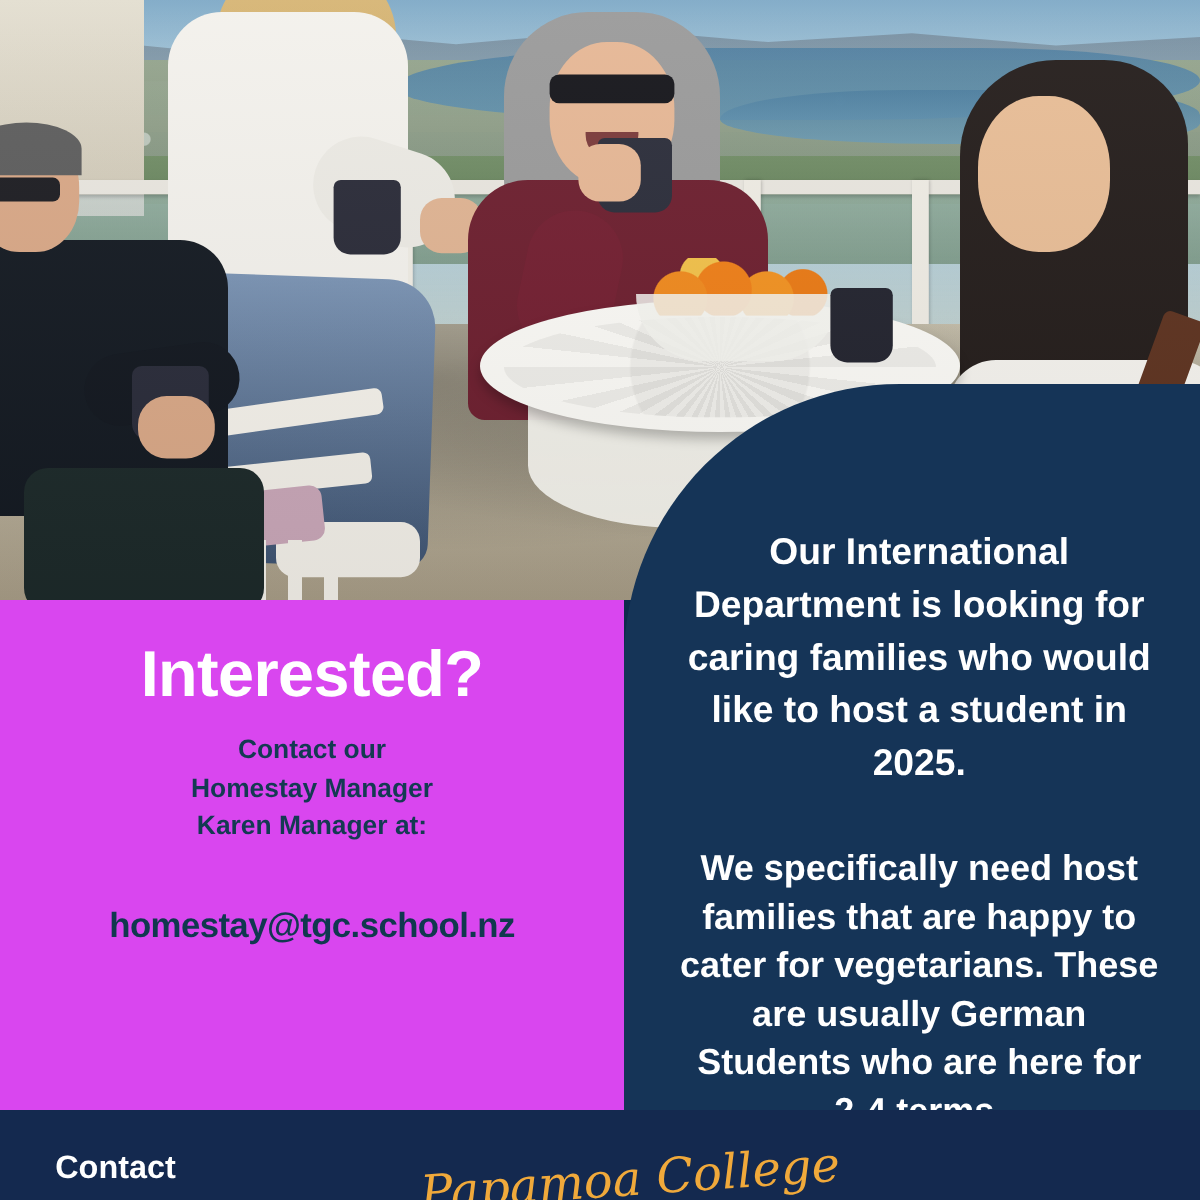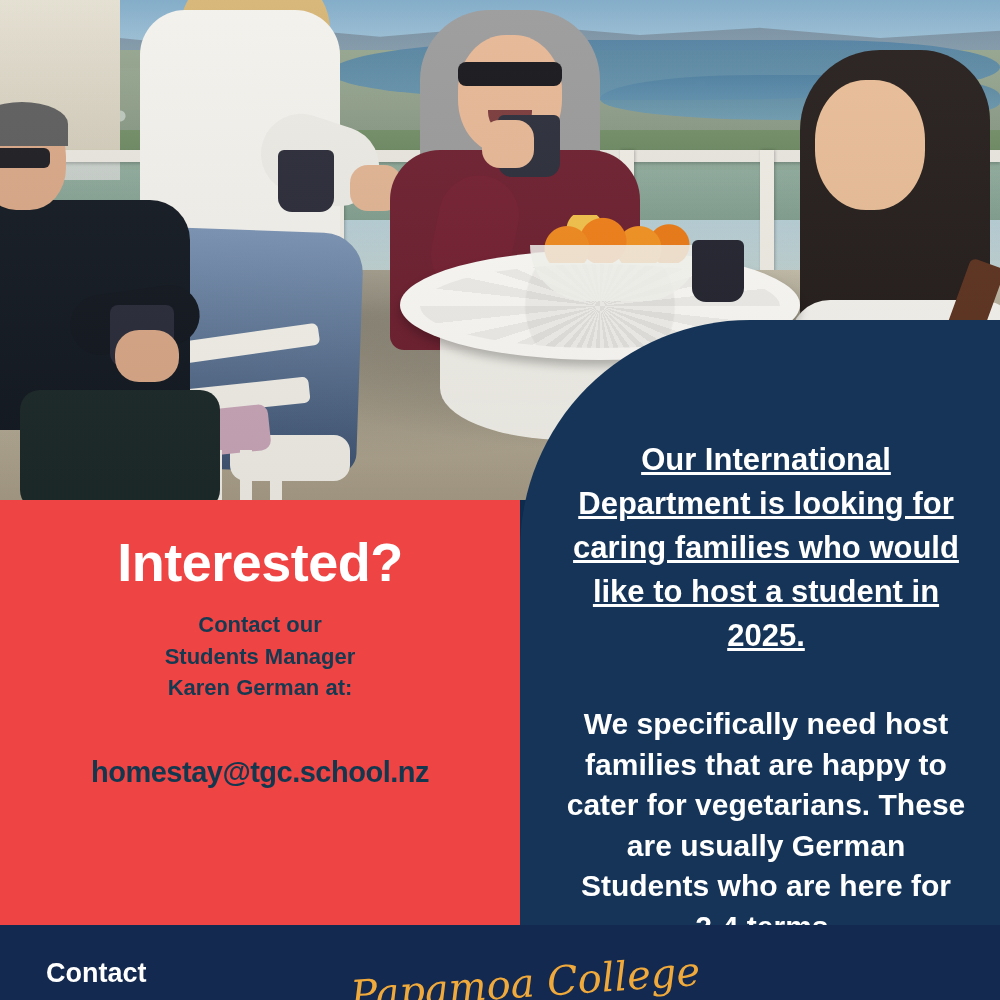--- a/index.html
+++ b/index.html
@@ -182,21 +182,21 @@
   .mug-table{position:absolute;left:692px;top:240px;width:52px;height:62px;background:#23242f;border-radius:6px 6px 14px 14px;}
 
   .photo-tint{
     position:absolute;left:0;top:0;width:1000px;height:500px;
     background: linear-gradient(180deg, rgba(255,255,255,.05) 0%, rgba(0,0,0,.06) 100%);
   }
 
   
   .teal {
     position:absolute; left:0; top:500px; width:520px; height:425px;
-    background:#ef4444;
+    background:#d946ef;
   }
   .teal-inner{
     position:absolute; left:0; top:0; width:520px; height:425px;
     display:flex; flex-direction:column; align-items:center; justify-content:flex-start;
     padding-top:34px; box-sizing:border-box;
   }
   .interested{
     color:#ffffff; font-size:54px; font-weight:bold; letter-spacing:-.5px;
     margin:0 0 18px 0; line-height:1.05;
   }
@@ -215,21 +215,21 @@
     background:#153457;
     border-top-left-radius: 230px;
     border-top-right-radius: 0px;
   }
   .navy-text{
     position:absolute; left:520px; top:320px; width:480px; height:605px;
     box-sizing:border-box; padding:118px 34px 0 46px;
     color:#ffffff; text-align:center;
   }
   .navy-p1{
-    font-size:31px; font-weight:bold; line-height:1.42; margin:0;text-decoration:underline;
+    font-size:31px; font-weight:bold; line-height:1.42; margin:0;
   }
   .navy-p2{
     font-size:30px; font-weight:bold; line-height:1.35; margin:46px 0 0 0;
   }
 
   
   .footer{
     position:absolute; left:0; top:925px; width:1000px; height:75px;
     background:#14294f;
   }
@@ -331,22 +331,22 @@
     </div>
     <div class="mug-table"></div>
 
     <div class="photo-tint"></div>
   </div>
 
   <div class="teal">
     <div class="teal-inner">
       <div class="interested">Interested?</div>
       <div class="contact">Contact our</div>
-      <div class="contact">Students Manager</div>
-      <div class="contact">Karen German at:</div>
+      <div class="contact">Homestay Manager</div>
+      <div class="contact">Karen Manager at:</div>
       <div class="email">homestay@tgc.school.nz</div>
     </div>
   </div>
 
   <div class="navy"></div>
   <div class="navy-text">
     <p class="navy-p1">Our International Department is looking for caring families who would like to host a student in 2025.</p>
     <p class="navy-p2">We specifically need host families that are happy to cater for vegetarians. These are usually German Students who are here for 2-4 terms.</p>
   </div>
 

